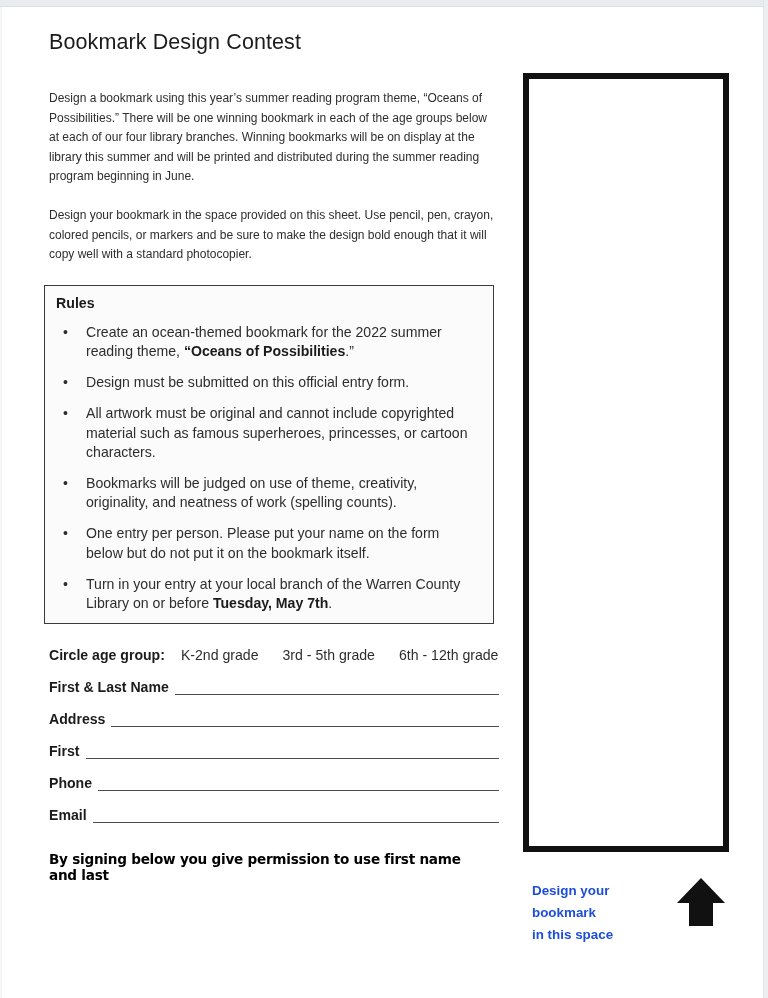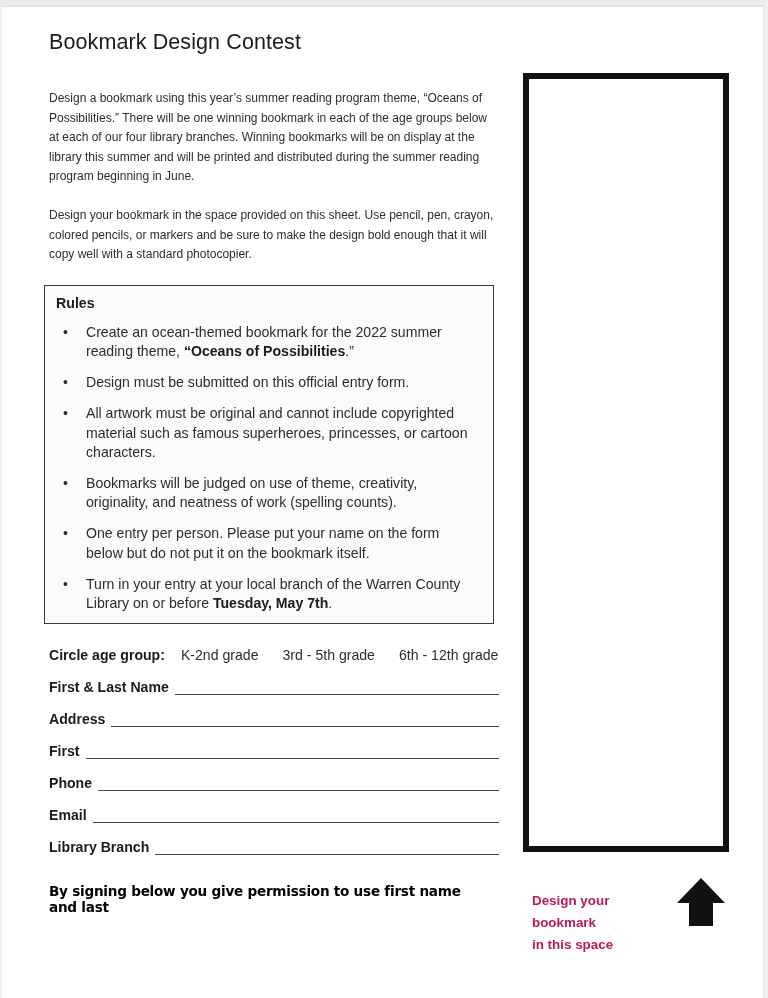--- a/index.html
+++ b/index.html
@@ -202,26 +202,26 @@
   .caption-wrap {
     position: absolute;
     left: 530px;
     top: 866px;
     width: 200px;
     height: 60px;
   }
   .caption-text {
     position: absolute;
     left: 0;
-    top: 16px;
+    top: 6px;
     width: 130px;
     font-size: 13.4px;
     font-weight: bold;
     line-height: 22px;
-    color: #be185d;
+    color: #1d4ed8;
   }
   .arrow-up {
     position: absolute;
     left: 143px;
     top: 2px;
     width: 52px;
     height: 52px;
   }
 </style>
 </head>
@@ -271,24 +271,20 @@
           <span class="field-line"></span>
         </div>
         <div class="field-row">
           <span class="field-label">Phone</span>
           <span class="field-line"></span>
         </div>
         <div class="field-row">
           <span class="field-label">Email</span>
           <span class="field-line"></span>
         </div>
-        <div class="field-row">
-          <span class="field-label">Library Branch</span>
-          <span class="field-line"></span>
-        </div>
       </div>
 
     <div class="permission">
       <div>By signing below you give permission to use first name and last</div>
 
     </div>
 
   </div>
 
   <div class="bookmark-box"></div>

